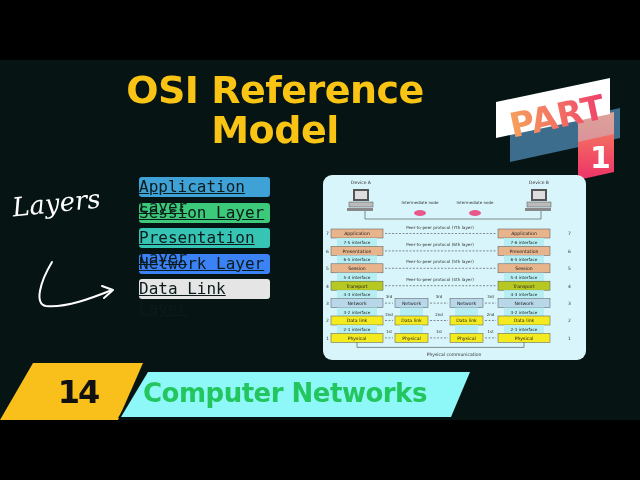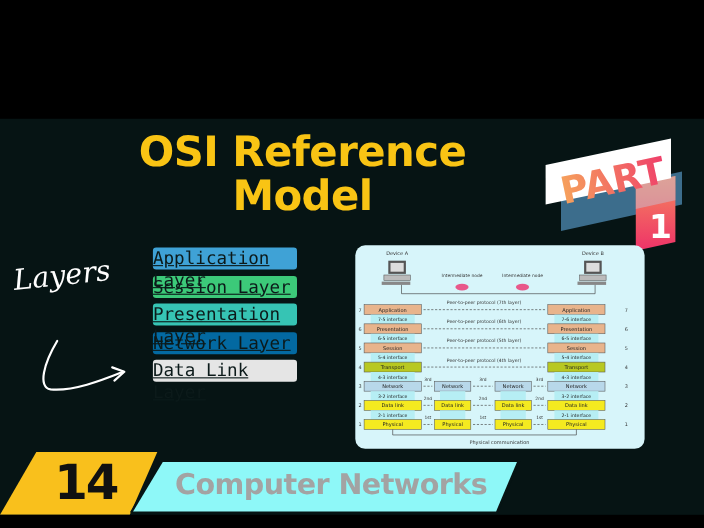--- a/index.html
+++ b/index.html
@@ -1,17 +1,17 @@
 <!DOCTYPE html>
 <html><head>
 <meta charset="utf-8">
 <style>
   * { margin:0; padding:0; box-sizing:border-box; }
   html, body { width:640px; height:480px; background:#000; overflow:hidden; }
-  #stage { position:absolute; left:0; top:0; width:640px; height:391px; background:#000;margin-top:48px; }
+  #stage { position:absolute; left:0; top:0; width:640px; height:391px; background:#000; }
   #frame { position:absolute; left:0; top:60px; width:640px; height:360px; background:#061414; overflow:hidden; }
 
   .title { position:absolute; left:0; width:550px; text-align:center; color:#f9c414;
            font-family:"DejaVu Sans", sans-serif; font-weight:bold; font-size:38px; letter-spacing:-0.5px; line-height:44px; }
   .t1 { top:8px; }
   .t2 { top:48px; }
 
   .part { position:absolute; left:492px; top:12px; width:130px; height:110px; }
 
   .handwrite { position:absolute; left:12px; top:128px; color:#fff; font-family:"DejaVu Serif", serif;
@@ -20,24 +20,24 @@
 
   .layers { position:absolute; left:139px; top:117px; width:131px; }
   .layer { height:20px; margin-bottom:5.6px; border-radius:3px; text-align:left;
            font-family:"DejaVu Sans Mono", monospace; font-size:16px; line-height:20px; color:#0c1a1a;text-decoration:underline; }
 
   .diagram { position:absolute; left:323px; top:115px; width:263px; height:185px;
              background:#d7f5fa; border-radius:9px; }
   .diagram svg { position:absolute; left:0; top:0; }
 
   .badge-num { position:absolute; left:0; top:303px; }
-  .course { position:absolute; left:143px; top:311px; width:300px; text-align:right;
-            font-family:"DejaVu Sans", sans-serif; font-weight:bold; font-size:26px; color:#a3a3a3; letter-spacing:-0.5px; line-height:44px; }
+  .course { position:absolute; left:143px; top:311px; width:300px; text-align:left;
+            font-family:"DejaVu Sans", sans-serif; font-weight:bold; font-size:26px; color:#22c55e; letter-spacing:-0.5px; line-height:44px; }
   .num { position:absolute; left:38px; top:305px; width:80px; text-align:center;
-         font-family:"DejaVu Sans", sans-serif; font-weight:bold; font-size:44px; color:#111; line-height:54px; letter-spacing:-2px; }
+         font-family:"DejaVu Sans", sans-serif; font-weight:bold; font-size:32px; color:#111; line-height:54px; letter-spacing:-2px; }
 </style>
 </head>
 <body>
 
 <div id="stage">
  <div id="frame">
 
   <div class="title t1">OSI Reference</div>
   <div class="title t2">Model</div>
 
@@ -65,21 +65,21 @@
   <div class="handwrite">Layers</div>
   <svg class="arrow" width="80" height="60" viewBox="0 0 80 60" style="top:200px;left:36px;">
     <path d="M 16 2 C 4 22, -2 44, 10 46 C 30 48, 56 38, 76 30" stroke="#fff" stroke-width="2" fill="none" stroke-linecap="round"></path>
     <path d="M 66 26 L 77 30 L 68 38" stroke="#fff" stroke-width="2" fill="none" stroke-linecap="round" stroke-linejoin="round"></path>
   </svg>
 
   <div class="layers">
     <div class="layer" style="background:#3fa2d6">Application Layer</div>
     <div class="layer" style="background:#3cc979">Session Layer</div>
     <div class="layer" style="background:#36c4b4">Presentation Layer</div>
-    <div class="layer" style="background:#0369a1">Network Layer</div>
+    <div class="layer" style="background:#3b82f6">Network Layer</div>
     <div class="layer" style="background:#e5e5e5">Data Link Layer</div>
   </div>
 
   <div class="diagram">
     <svg width="263" height="185" viewBox="0 0 263 185" font-family="DejaVu Sans, sans-serif">
 
       <text x="38" y="9" font-size="4.5" text-anchor="middle" fill="#333">Device A</text>
       <g>
         <rect x="30" y="14" width="16" height="12" fill="#555"></rect>
             <rect x="32" y="16" width="12" height="8" fill="#ddd"></rect>

